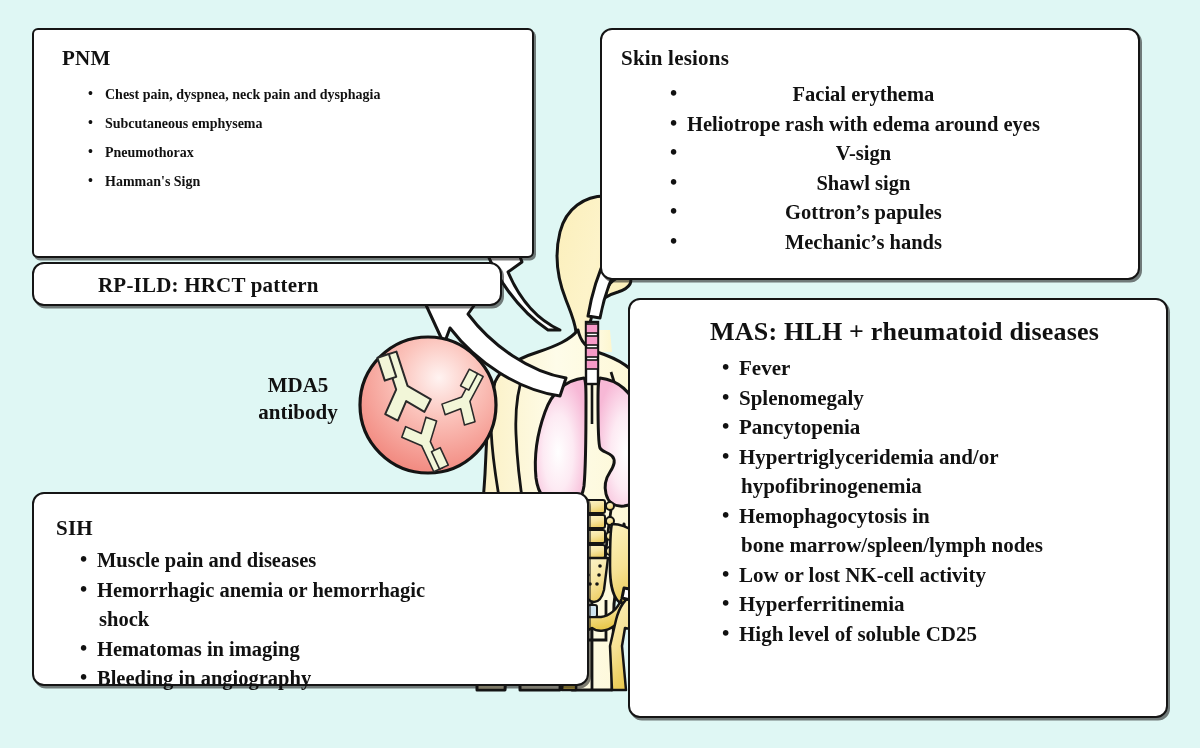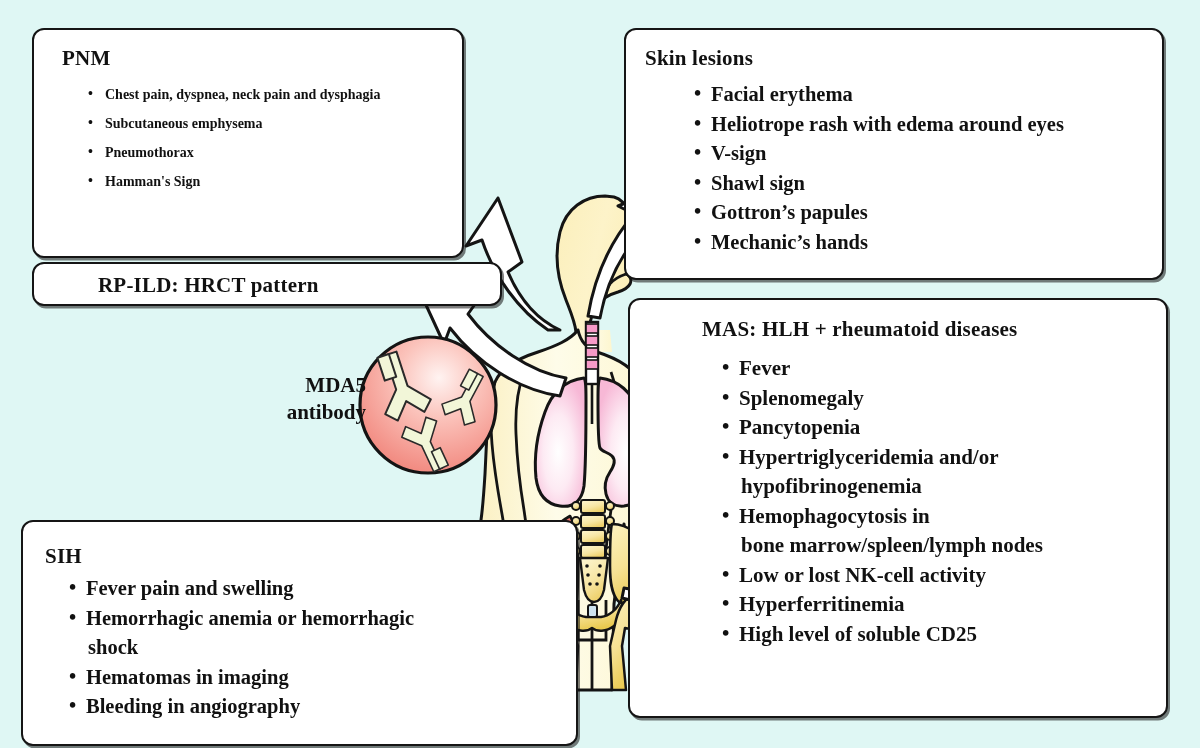--- a/index.html
+++ b/index.html
@@ -60,76 +60,76 @@
     top: -1px;
     font-size: 1.0em;
   }
   ul.bullets > li .cont {
     display: block;
     margin-left: 2px;
   }
 
   
   #panel-pnm {
-    left: 32px; top: 28px; width: 432px; height: 230px;
+    left: 32px; top: 28px; width: 502px; height: 230px; border-radius: 6px;
   }
   #panel-pnm .panel-title {
     position: absolute; left: 28px; top: 16px; font-size: 21px;
   }
   #panel-pnm ul.bullets {
     position: absolute; left: 54px; top: 50px; font-size: 14px; line-height: 29px; font-family: Liberation Serif, serif;
   }
 
   
   #panel-rpild {
     left: 32px; top: 262px; width: 470px; height: 44px;
   }
   #panel-rpild .panel-title {
     position: absolute; left: 20px; top: 9px; font-size: 21px; margin-left: 44px;
   }
 
   
   #panel-sih {
-    left: 21px; top: 492px; width: 557px; height: 226px; margin-top: 28px;
+    left: 32px; top: 492px; width: 557px; height: 194px;
   }
   #panel-sih .panel-title {
     position: absolute; left: 22px; top: 22px; font-size: 21px;
   }
   #panel-sih ul.bullets {
     position: absolute; left: 46px; top: 52px; font-size: 20.5px; line-height: 29.5px;
   }
 
   
   #panel-skin {
-    left: 624px; top: 28px; width: 540px; height: 252px;
+    left: 600px; top: 28px; width: 540px; height: 252px; text-align: center;
   }
   #panel-skin .panel-title {
     position: absolute; left: 19px; top: 16px; font-size: 21px;
   }
   #panel-skin ul.bullets {
     position: absolute; left: 68px; top: 50px; font-size: 20.5px; line-height: 29.5px;
   }
 
   
   #panel-mas {
     left: 628px; top: 298px; width: 540px; height: 420px;
   }
   #panel-mas .panel-title {
-    position: absolute; left: 72px; top: 17px; font-size: 21px;
+    position: absolute; left: 80px; top: 17px; font-size: 26px;
   }
   #panel-mas ul.bullets {
     position: absolute; left: 92px; top: 54px; font-size: 21px; line-height: 29.5px;
   }
 
   
   #mda5-label {
     position: absolute;
-    left: 246px; top: 372px;
+    left: 238px; top: 372px;
     width: 120px;
-    text-align: right;
+    text-align: center;
     font-size: 21px;
     font-weight: bold;
     color: #111111;
     line-height: 27px;
   }
 </style>
 </head>
 <body>
 
 <div id="stage">
@@ -391,21 +391,21 @@
   </div>
 
   <div class="panel" id="panel-rpild">
     <div class="panel-title">RP-ILD: HRCT pattern</div>
   </div>
 
   <div class="panel" id="panel-sih">
     <div class="panel-title">SIH</div>
     <ul class="bullets">
       <li>
-        <span>Fever pain and swelling</span>
+        <span>Muscle pain and diseases</span>
       </li>
       <li>
         <span>Hemorrhagic anemia or hemorrhagic</span>
         <span class="cont">shock</span>
       </li>
       <li>
         <span>Hematomas in imaging</span>
       </li>
       <li>
         <span>Bleeding in angiography</span>

